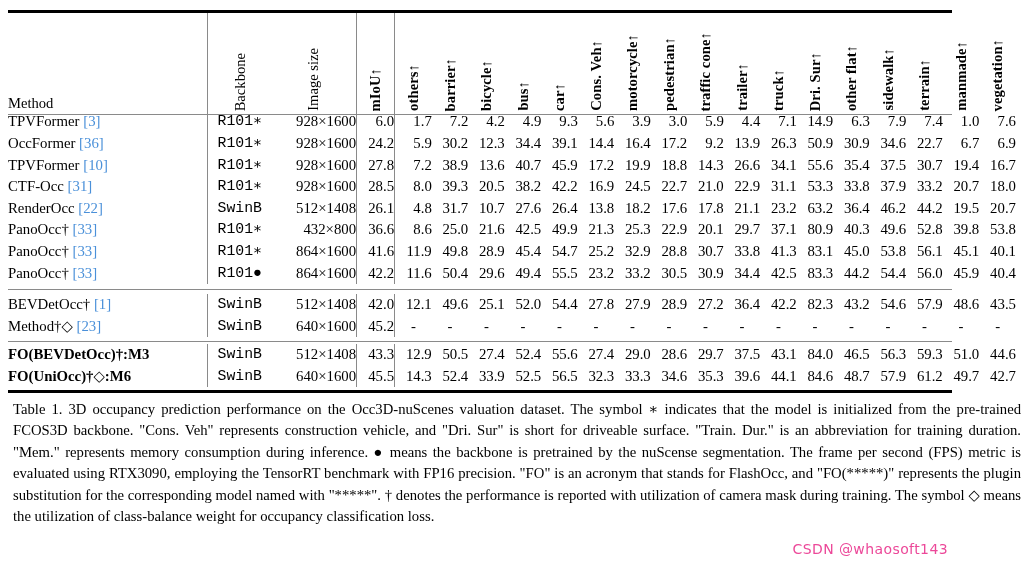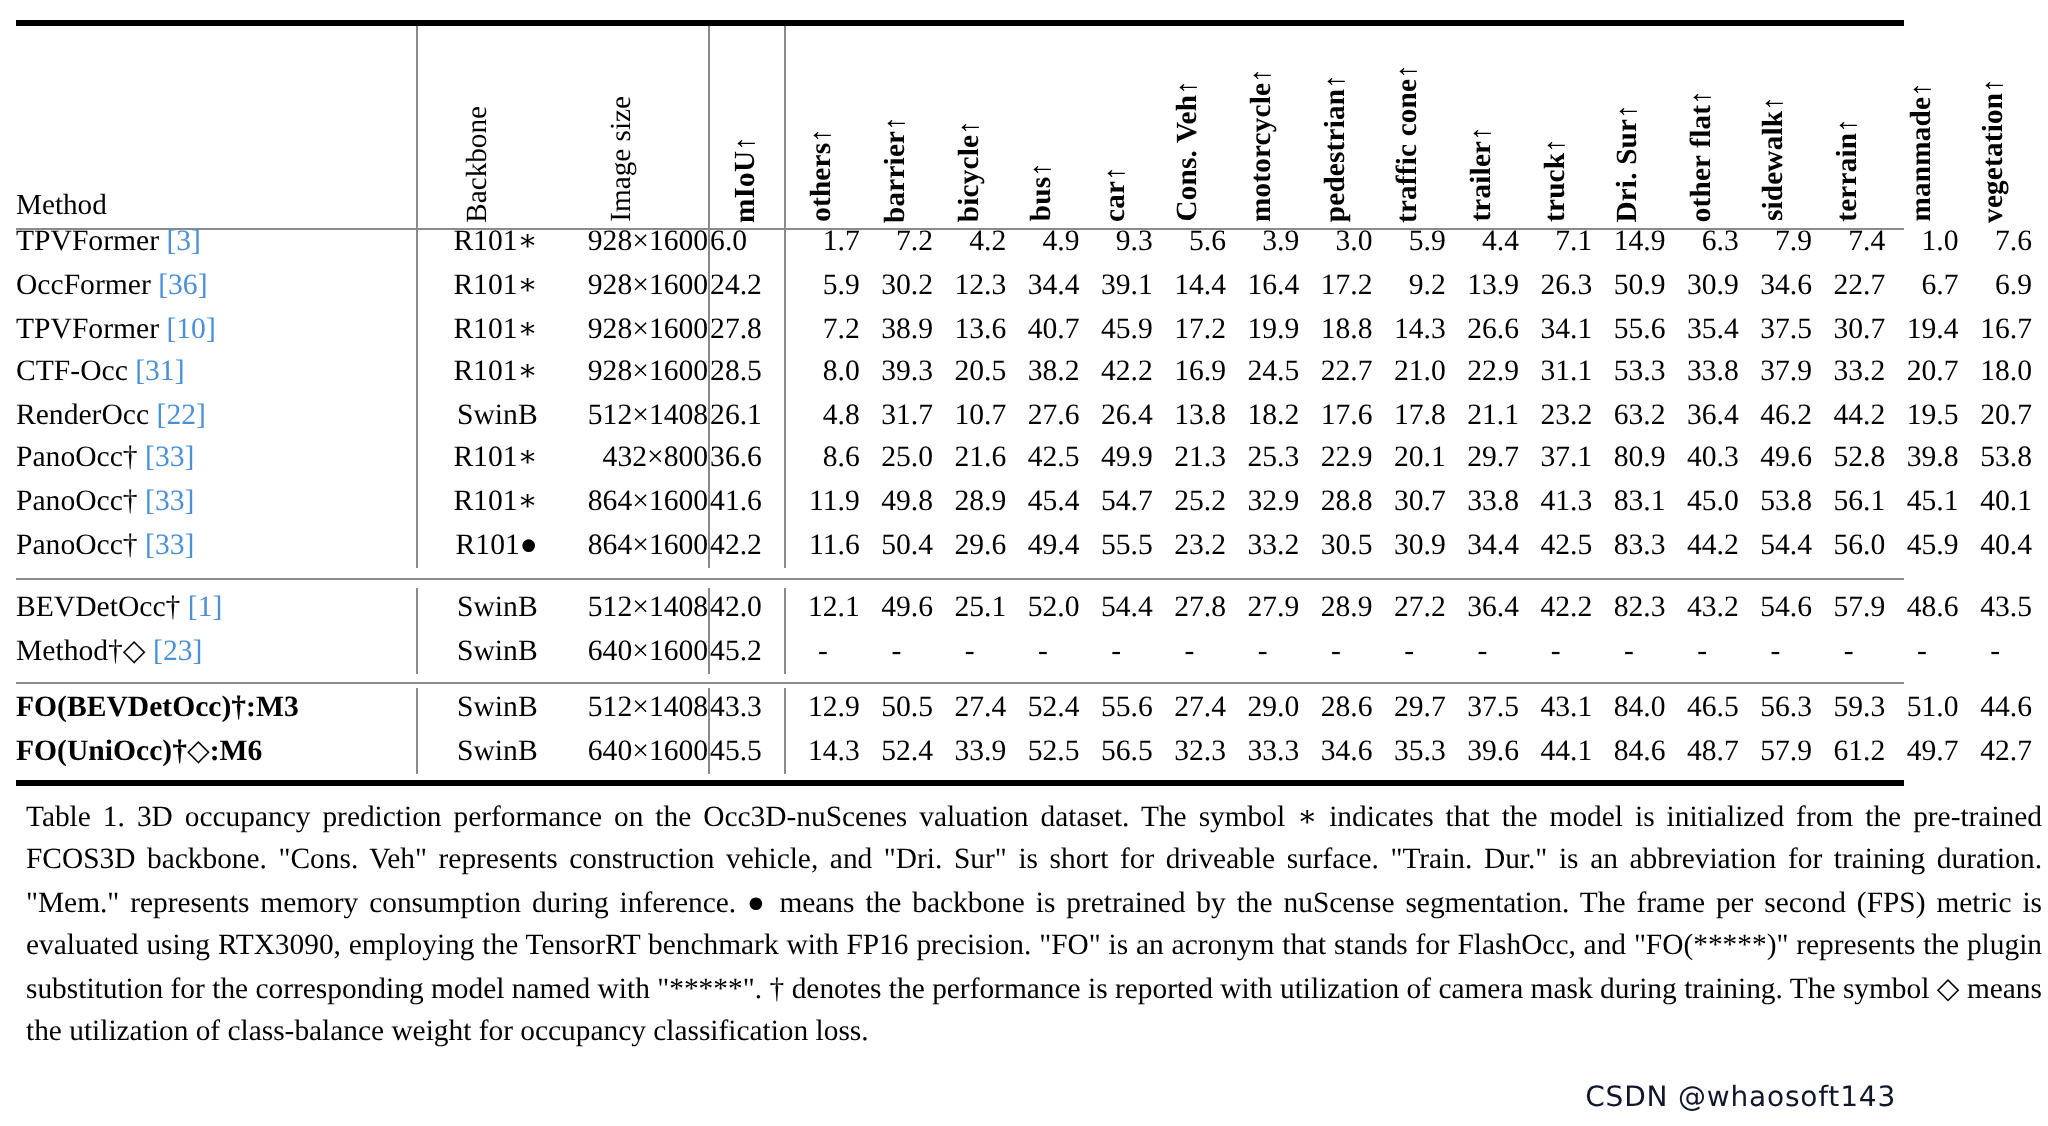--- a/index.html
+++ b/index.html
@@ -96,35 +96,36 @@
     height: 21.6px;
     vertical-align: middle;
     font-size: 14.8px;
   }
   .c-method {
     text-align: left;
     padding-left: 6px;
     padding-right: 4px;
   }
   .c-backbone {
-    text-align: right;
+    text-align: center;
     padding-left: 7px;
     padding-right: 2px;
+    font-family: Liberation Mono, monospace;
   }
   .c-imgsize {
     text-align: right;
     padding-left: 2px;
     padding-right: 5px;
   }
   .c-num {
     text-align: right;
     padding-right: 4px;
   }
   .c-miou {
-    text-align: left;
+    text-align: right;
     padding-left: 5px;
     padding-right: 5px;
     margin-left: 20px;
   }
   .bold { font-weight: bold; }
   .cite { color: #4a90d9; }
   .dash { text-align: center; padding-right: 4px; }
 
   
   .gap-row td { height: 10px; padding: 0; }
@@ -141,21 +142,21 @@
     text-align: justify;
     text-justify: inter-word;
     color: #000;
   }
   .watermark {
     position: absolute;
     right: 12px;
     bottom: 6px;
     font-family: "DejaVu Sans", "Liberation Sans", sans-serif;
     font-size: 14px;
-    color: #0f172a;
+    color: #ec4899;
     letter-spacing: 0.4px;
   }
 </style>
 </head>
 <body>
 
 <div id="page">
 
   <div class="rule rule-thick-top"></div>
   <div class="rule rule-thin-head"></div>

